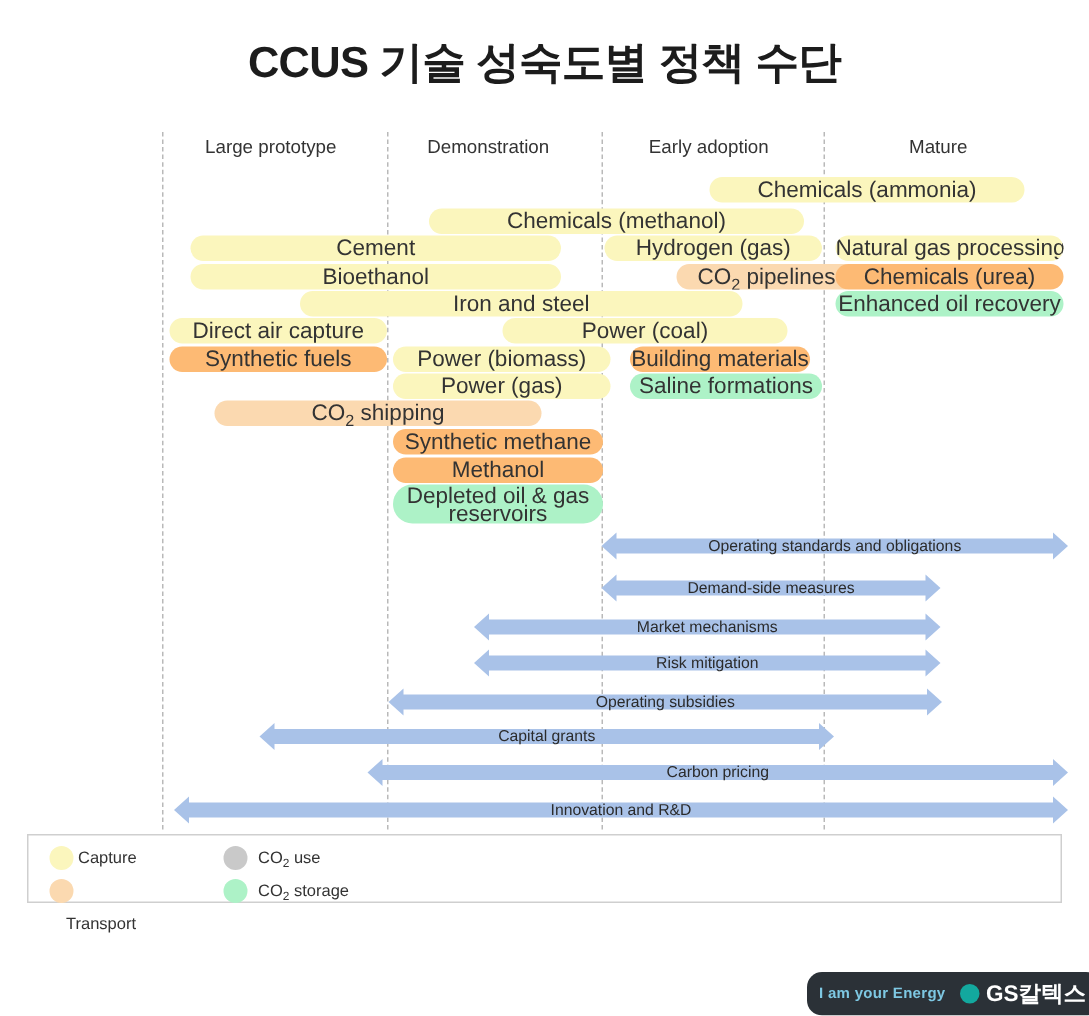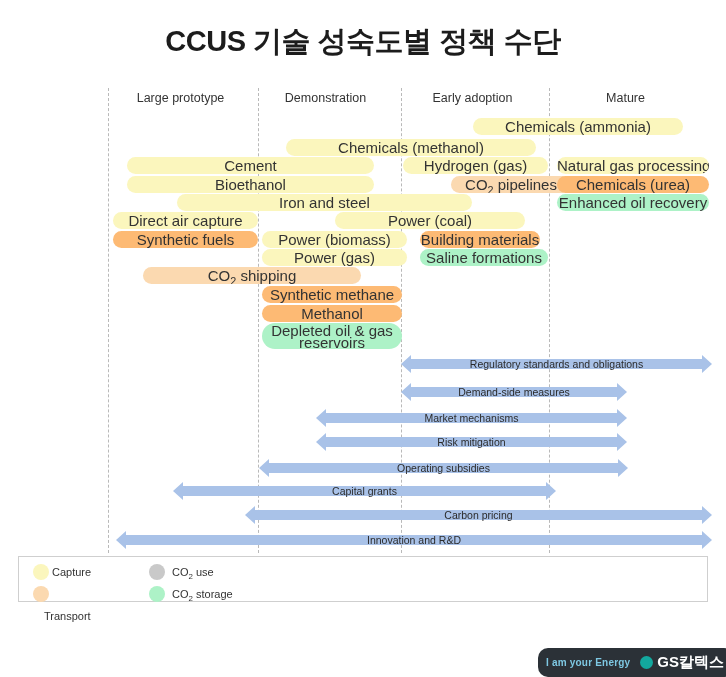--- a/index.html
+++ b/index.html
@@ -193,41 +193,41 @@
 
   <div id="apps">
       <div class="pill cap" style="left: 473px; top: 118px; width: 210px;">Chemicals (ammonia)</div>
       <div class="pill cap" style="left: 286px; top: 139px; width: 250px;">Chemicals (methanol)</div>
       <div class="pill cap" style="left: 127px; top: 157px; width: 247px;">Cement</div>
       <div class="pill cap" style="left: 403px; top: 157px; width: 145px;">Hydrogen (gas)</div>
       <div class="pill cap" style="left: 557px; top: 157px; width: 152px;">Natural gas processing</div>
       <div class="pill cap" style="left: 127px; top: 176px; width: 247px;">Bioethanol</div>
       <div class="pill trn" style="left: 403px; top: 176px; width: 120px; margin-left: 48px;">CO<sub>2</sub> pipelines</div>
       <div class="pill use" style="left: 557px; top: 176px; width: 152px;">Chemicals (urea)</div>
-      <div class="pill cap" style="left: 177px; top: 194px; width: 295px;">Iron and steel</div>
+      <div class="pill cap" style="left: 200px; top: 194px; width: 295px;">Iron and steel</div>
       <div class="pill sto" style="left: 557px; top: 194px; width: 152px;">Enhanced oil recovery</div>
       <div class="pill cap" style="left: 113px; top: 212px; width: 145px;">Direct air capture</div>
       <div class="pill cap" style="left: 335px; top: 212px; width: 190px;">Power (coal)</div>
       <div class="pill use" style="left: 113px; top: 231px; width: 145px;">Synthetic fuels</div>
       <div class="pill cap" style="left: 262px; top: 231px; width: 145px;">Power (biomass)</div>
       <div class="pill use" style="left: 420px; top: 231px; width: 120px;">Building materials</div>
       <div class="pill cap" style="left: 262px; top: 249px; width: 145px;">Power (gas)</div>
       <div class="pill sto" style="left: 420px; top: 249px; width: 128px;">Saline formations</div>
       <div class="pill trn" style="left: 143px; top: 267px; width: 218px;">CO<sub>2</sub> shipping</div>
       <div class="pill use" style="left: 262px; top: 286px; width: 140px;">Synthetic methane</div>
       <div class="pill use" style="left: 262px; top: 305px; width: 140px;">Methanol</div>
       <div class="pill sto two-line" style="left: 262px; top: 323px; width: 140px;">Depleted oil &amp; gas reservoirs</div>
     </div>
 
   <div id="pols">
       <div class="arrowrow" style="left: 401px; top: 355px; width: 311px;">
         <div class="bar"></div>
         <div class="tip left"></div>
         <div class="tip right"></div>
-        <div class="lbl">Regulatory standards and obligations</div>
+        <div class="lbl">Operating standards and obligations</div>
       </div>
       <div class="arrowrow" style="left: 401px; top: 383px; width: 226px;">
         <div class="bar"></div>
         <div class="tip left"></div>
         <div class="tip right"></div>
         <div class="lbl">Demand-side measures</div>
       </div>
       <div class="arrowrow" style="left: 316px; top: 409px; width: 311px;">
         <div class="bar"></div>
         <div class="tip left"></div>

